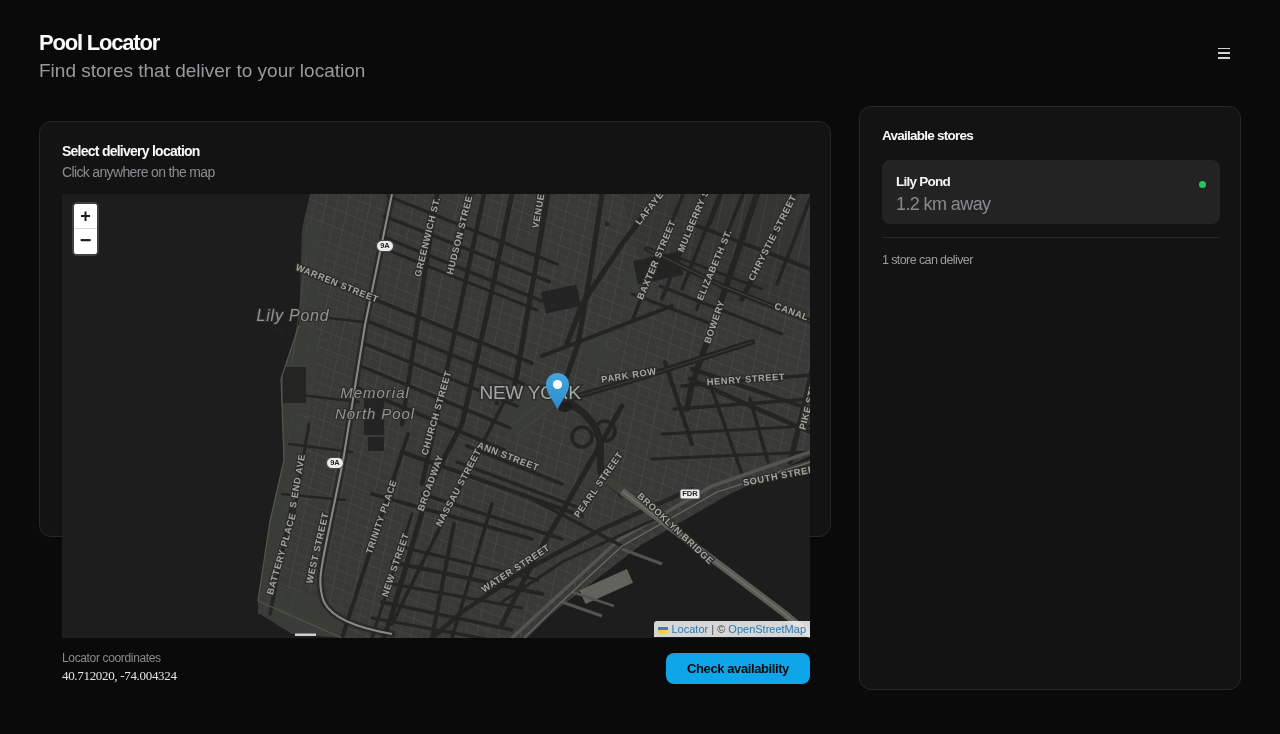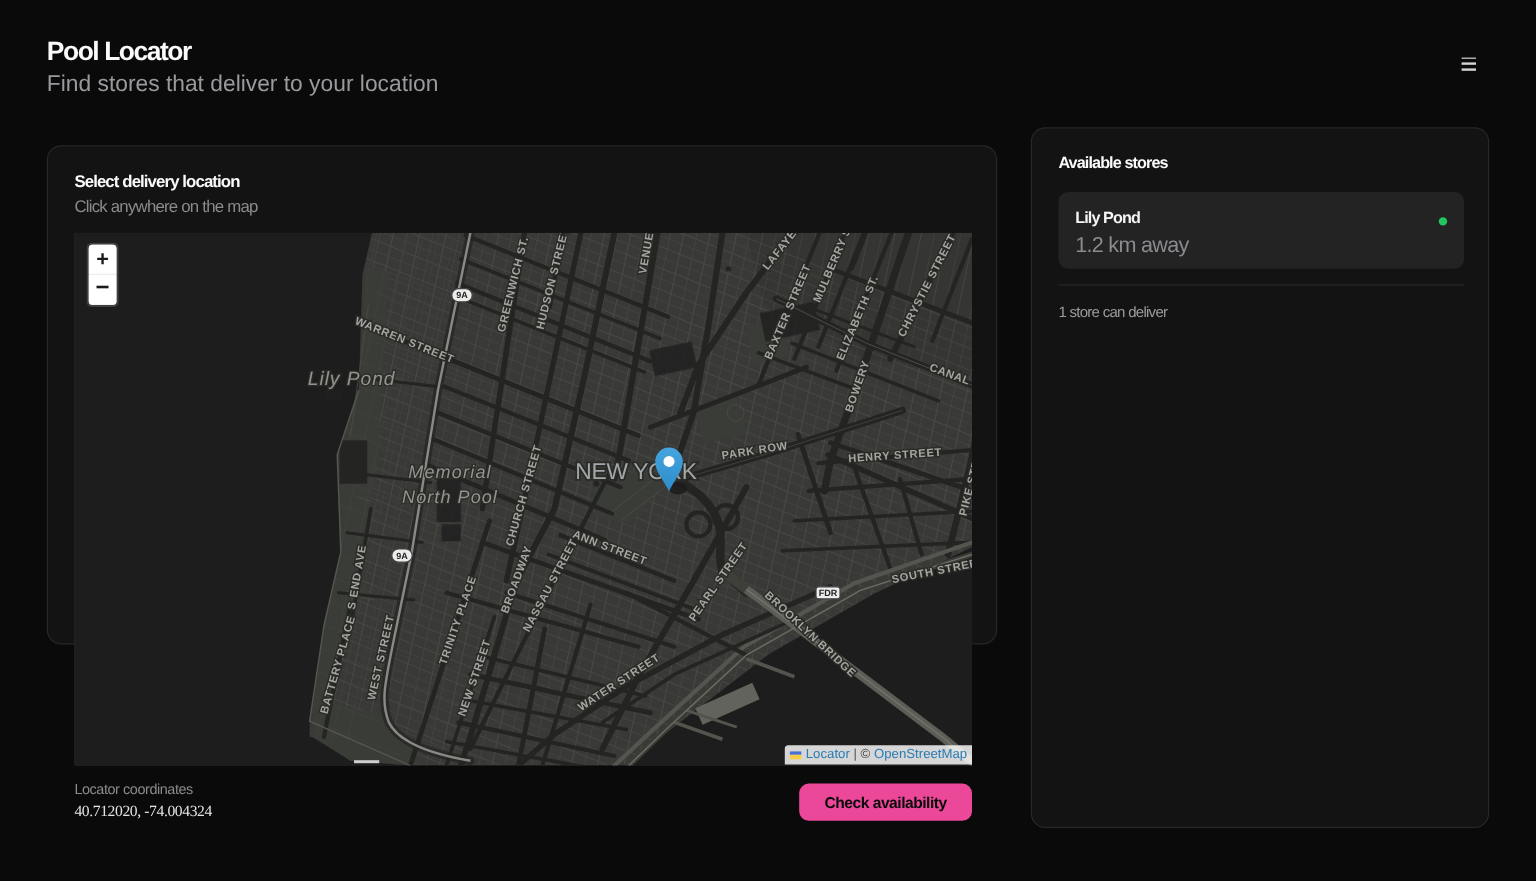--- a/index.html
+++ b/index.html
@@ -356,21 +356,21 @@
       <div style="width:23px;height:25px;background:#fff;border-radius:0 0 3px 3px;text-align:center;font-size:20px;font-weight:700;color:#1a1a1a;line-height:23px;">−</div>
     </div>
 
     <div class="abs" style="right:0;bottom:1px;height:16px;background:rgba(255,255,255,0.82);border-radius:3px 0 0 0;padding:0 4px;font-size:11px;color:#3b3b3b;line-height:16px;white-space:nowrap;">
       <span style="display:inline-block;width:10.5px;height:7px;vertical-align:-0.5px;border-radius:1px;overflow:hidden;"><span style="display:block;height:3.5px;background:#4a6fd8;"></span><span style="display:block;height:3.5px;background:#f7cf46;"></span></span>
       <span style="color:#2a7cb4;"> Locator</span> <span style="color:#555;">|</span> <span style="color:#474747;">©</span> <span style="color:#2a7cb4;text-align:right;">OpenStreetMap</span>
     </div>
   </div>
   <div class="abs" style="left:22px;top:529px;font-size:12px;color:#8b8b8f;letter-spacing:-0.35px;">Locator coordinates</div>
   <div class="abs" style="left:22px;top:546px;font-size:13px;color:#e4e4e7;letter-spacing:-0.32px;font-family:Liberation Serif, serif;">40.712020, -74.004324</div>
-  <div class="abs" style="left:626px;top:531px;width:144px;height:31px;background:#ec4899;border-radius:8px;color:#0a0a0a;font-size:13px;font-weight:700;text-align:center;line-height:31px;letter-spacing:-0.4px;">Check availability</div>
+  <div class="abs" style="left:626px;top:531px;width:144px;height:31px;background:#0ea5e9;border-radius:8px;color:#0a0a0a;font-size:13px;font-weight:700;text-align:center;line-height:31px;letter-spacing:-0.4px;">Check availability</div>
 </div>
 
 <div class="card" style="left:859px;top:106px;width:382px;height:584px;">
   <div class="abs" style="left:22px;top:21px;font-size:13.5px;font-weight:700;color:#fafafa;letter-spacing:-0.75px;">Available stores</div>
   <div class="abs" style="left:22px;top:53px;width:338px;height:64px;background:#232324;border-radius:8px;">
     <div class="abs" style="left:14px;top:14px;font-size:13.5px;font-weight:700;color:#f4f4f5;letter-spacing:-0.75px;">Lily Pond</div>
     <div class="abs" style="left:14px;top:34px;font-size:18px;color:#8b8b8f;letter-spacing:-0.6px;">1.2 km away</div>
     <div class="abs" style="left:317px;top:21px;width:7px;height:7px;border-radius:50%;background:#22c55e;"></div>
   </div>
   <div class="abs" style="left:22px;top:130px;width:338px;height:1px;background:#272727;"></div>

